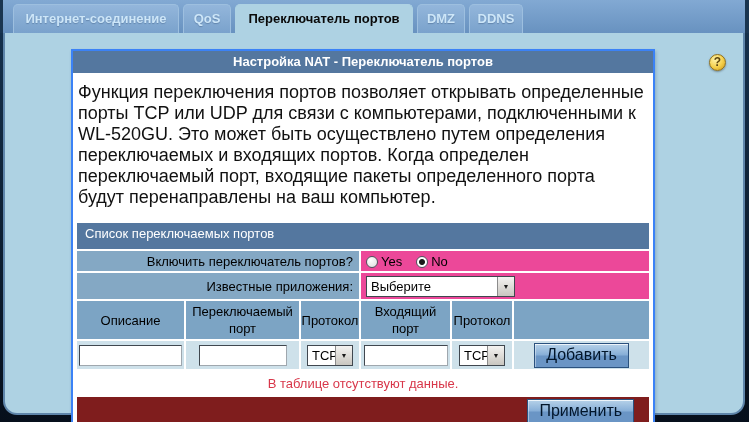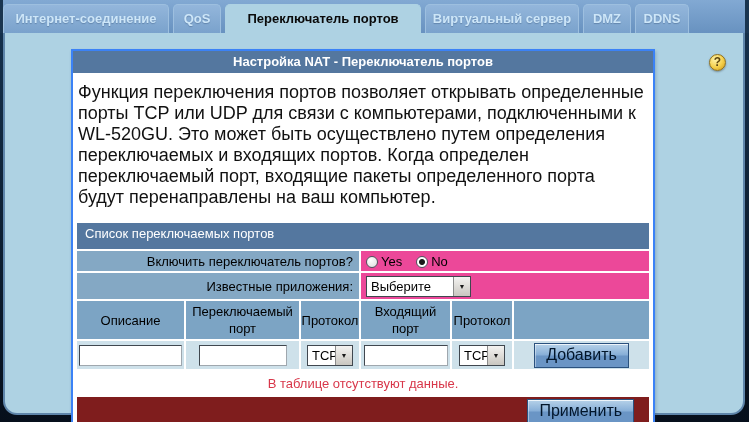--- a/index.html
+++ b/index.html
@@ -11,21 +11,21 @@
   }
 
   
   .tabbar {
     height: 33px;
     background: linear-gradient(#82A9D3, #6892C0);
     border-left: 3px solid #1A3550;
     border-right: 4px solid #1A3550;
     display: flex;
     align-items: flex-end;
-    padding-left: 0;
+    padding-left: 10px;
   }
   .tab {
     height: 29px;
     margin-right: 4px;
     border: 1px solid #9DBFDF;
     border-bottom: none;
     border-radius: 5px 5px 0 0;
     background: linear-gradient(#93B6DB, #7AA2CC 60%, #709BC8);
     background: linear-gradient(#93B6DB, #7AA2CC);
     color: #CDE6F8;
@@ -39,21 +39,21 @@
     overflow: hidden;
   }
   .tab.active {
     background: #AED2E3;
     color: #0A0A0A;
     border-color: #AED2E3;
     text-shadow: none;
   }
   .tab-internet { width: 166px; }
   .tab-qos { width: 48px; }
-  .tab-porttrigger { width: 196px; }
+  .tab-porttrigger { width: 178px; }
   .tab-virtualserver { width: 154px; }
   .tab-dmz { width: 48px; }
   .tab-ddns { width: 54px; }
 
   
   .page {
     position: relative;
     margin: 0 4px 0 3px;
     height: 382px;
     background: #AED2E3;
@@ -202,21 +202,21 @@
     width: 17px;
     flex: 0 0 17px;
     background: linear-gradient(#F4F3F1, #C9C6C0);
     border-left: 1px solid #8C8C8C;
     display: flex;
     align-items: center;
     justify-content: center;
     font-size: 7px;
     color: #1A1A1A;
   }
-  .sel-apps { width: 105px; }
+  .sel-apps { width: 149px; }
   .sel-proto { width: 46px; }
 
   input[type="radio"] {
     appearance: none;
     -webkit-appearance: none;
     width: 12px;
     height: 12px;
     border-radius: 50%;
     border: 1px solid #4E565E;
     background: radial-gradient(circle at 35% 30%, #FFFFFF, #DCDCDC);
@@ -241,21 +241,20 @@
     vertical-align: middle;
   }
 </style>
 </head>
 <body>
 
 <div class="tabbar">
   <div class="tab tab-internet">Интернет-соединение</div>
   <div class="tab tab-qos">QoS</div>
   <div class="tab tab-porttrigger active">Переключатель портов</div>
-  <div class="tab tab-virtualserver">Виртуальный сервер</div>
   <div class="tab tab-dmz">DMZ</div>
   <div class="tab tab-ddns">DDNS</div>
 </div>
 
 <div class="page">
 
   <div class="help-icon">?</div>
 
   <div class="panel">
     <div class="panel-title">Настройка NAT - Переключатель портов</div>

